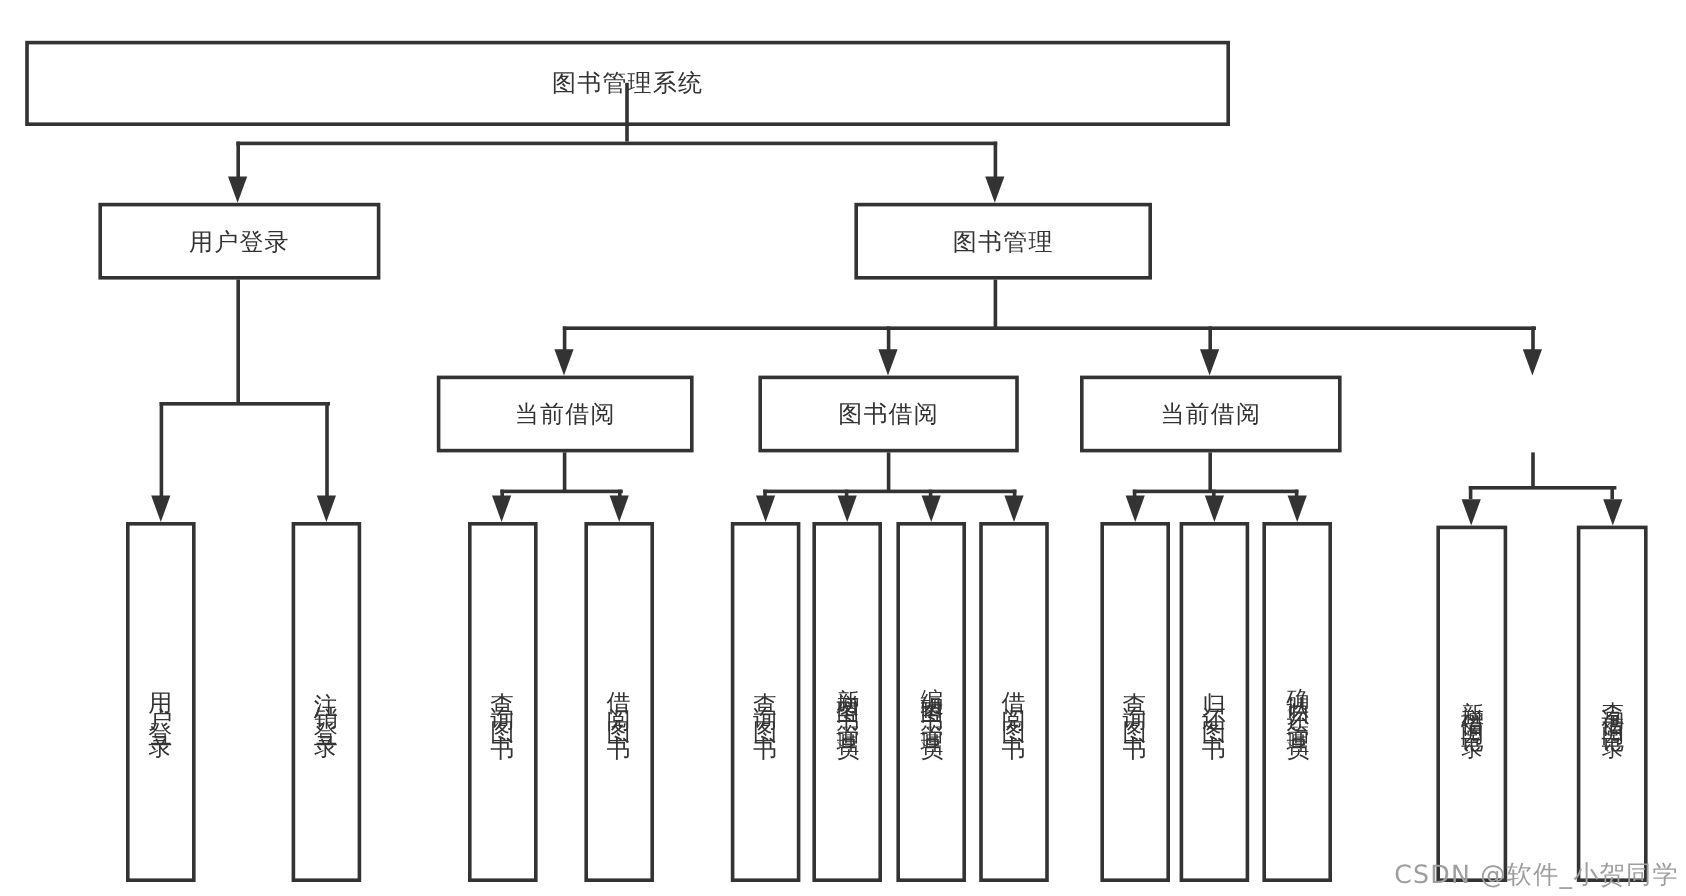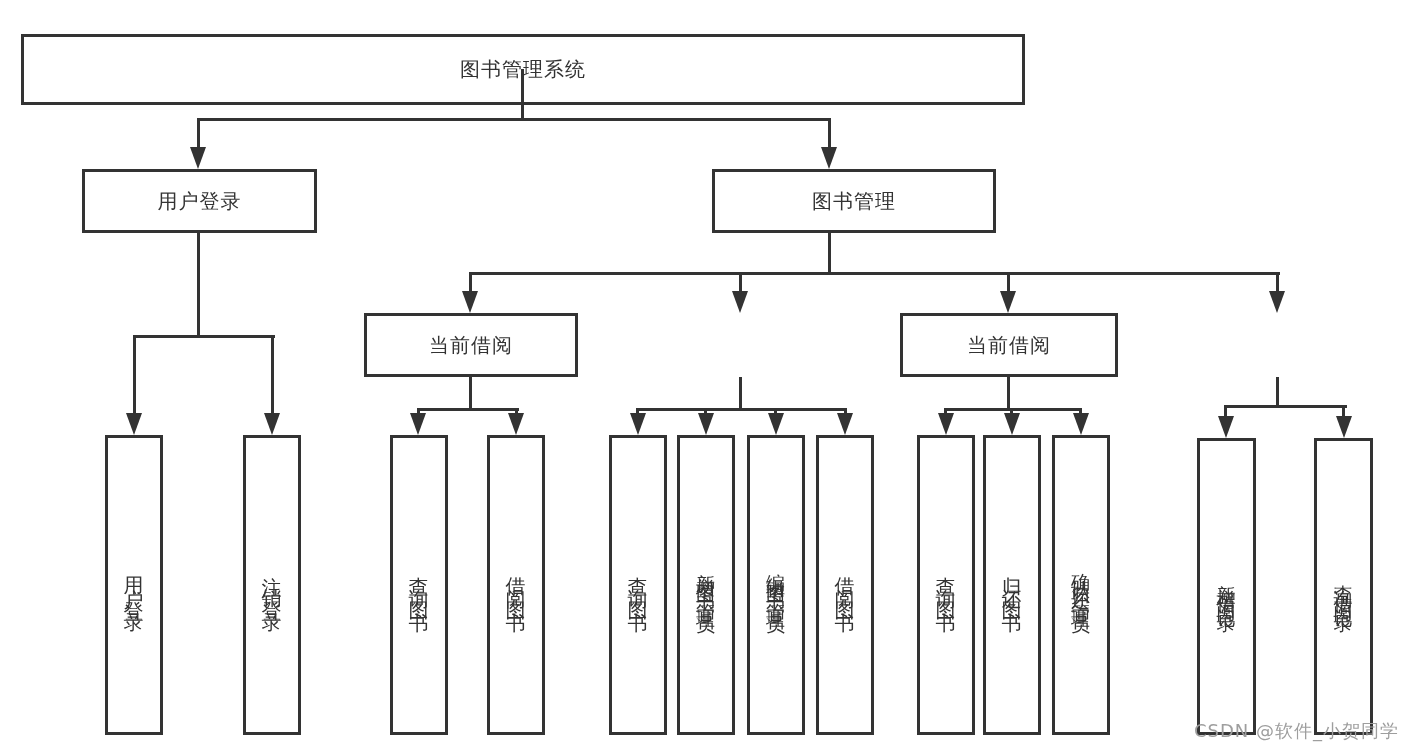--- a/index.html
+++ b/index.html
@@ -44,44 +44,47 @@
   .vline{position:absolute;width:3px;background:var(--line);}
   .arrow{
     position:absolute;width:0;height:0;
     border-left:8px solid transparent;
     border-right:8px solid transparent;
     border-top:22px solid var(--line);
   }
   .watermark{
     position:absolute;
     right:6px;bottom:4px;
-    font-size:18px;
+    font-size:21px;
     color:var(--wm);
     letter-spacing:1px;
     white-space:nowrap;
   }
 </style>
 </head>
 <body>
 
 <div class="canvas">
 
   <div class="node" style="left:21px;top:14px;width:1004px;height:71px;margin-top:20px;">
     <span class="lbl">图书管理系统</span>
   </div>
 
   <div class="node" style="left:82px;top:169px;width:235px;height:64px;">
     <span class="lbl">用户登录</span>
   </div>
-  <div class="node" style="left:712px;top:169px;width:284px;height:64px;">
+  <div class="node" style="left:712px;top:169px;width:248px;height:64px;">
     <span class="lbl">图书管理</span>
   </div>
 
   <div class="node" style="left:364px;top:313px;width:214px;height:64px;">
     <span class="lbl">当前借阅</span>
+  </div>
+  <div class="node" style="left:632px;top:313px;width:217px;height:64px;">
+    <span class="lbl">图书借阅</span>
   </div>
   <div class="node" style="left:900px;top:313px;width:218px;height:64px;">
     <span class="lbl">当前借阅</span>
   </div>
 
   <div class="node vert" style="left:105px;top:435px;width:58px;height:300px;">
     <span class="lbl">用户登录</span>
   </div>
   <div class="node vert" style="left:243px;top:435px;width:58px;height:300px;">
     <span class="lbl">注销登录</span>

